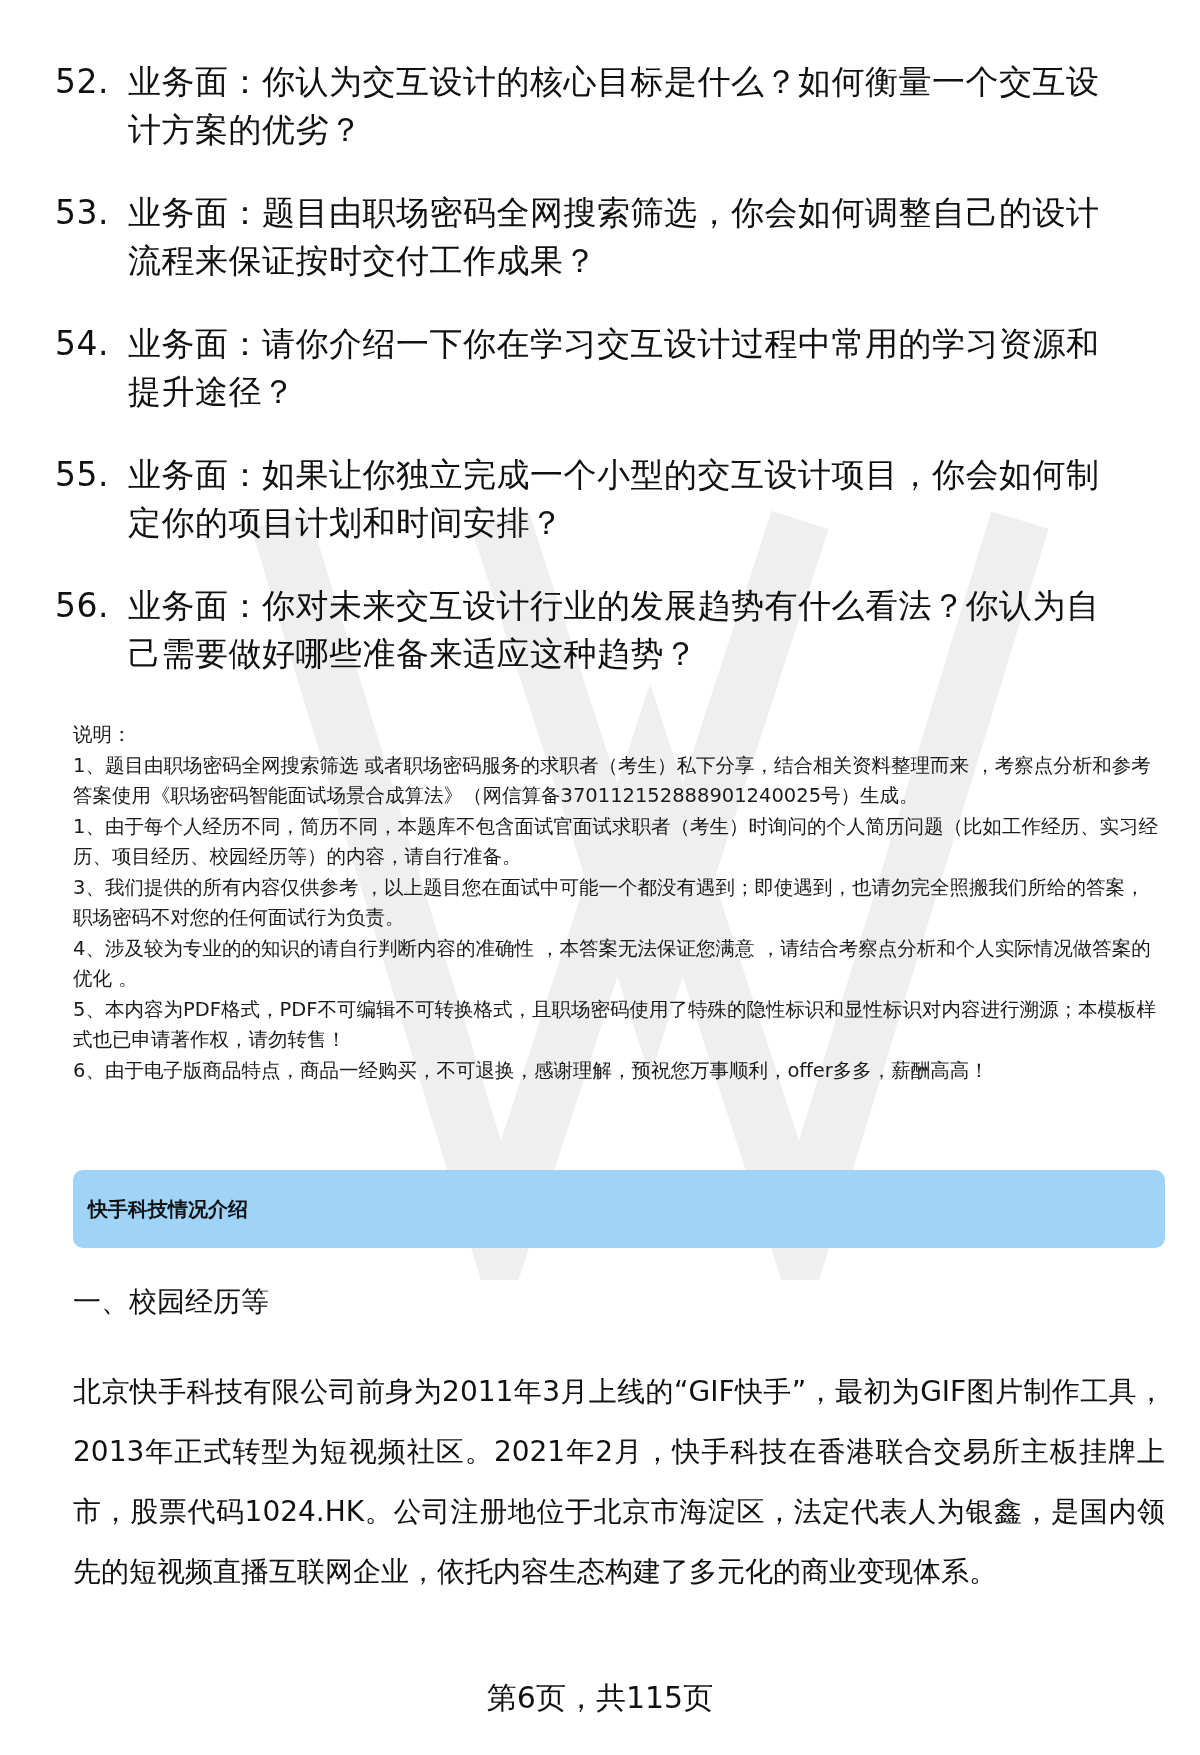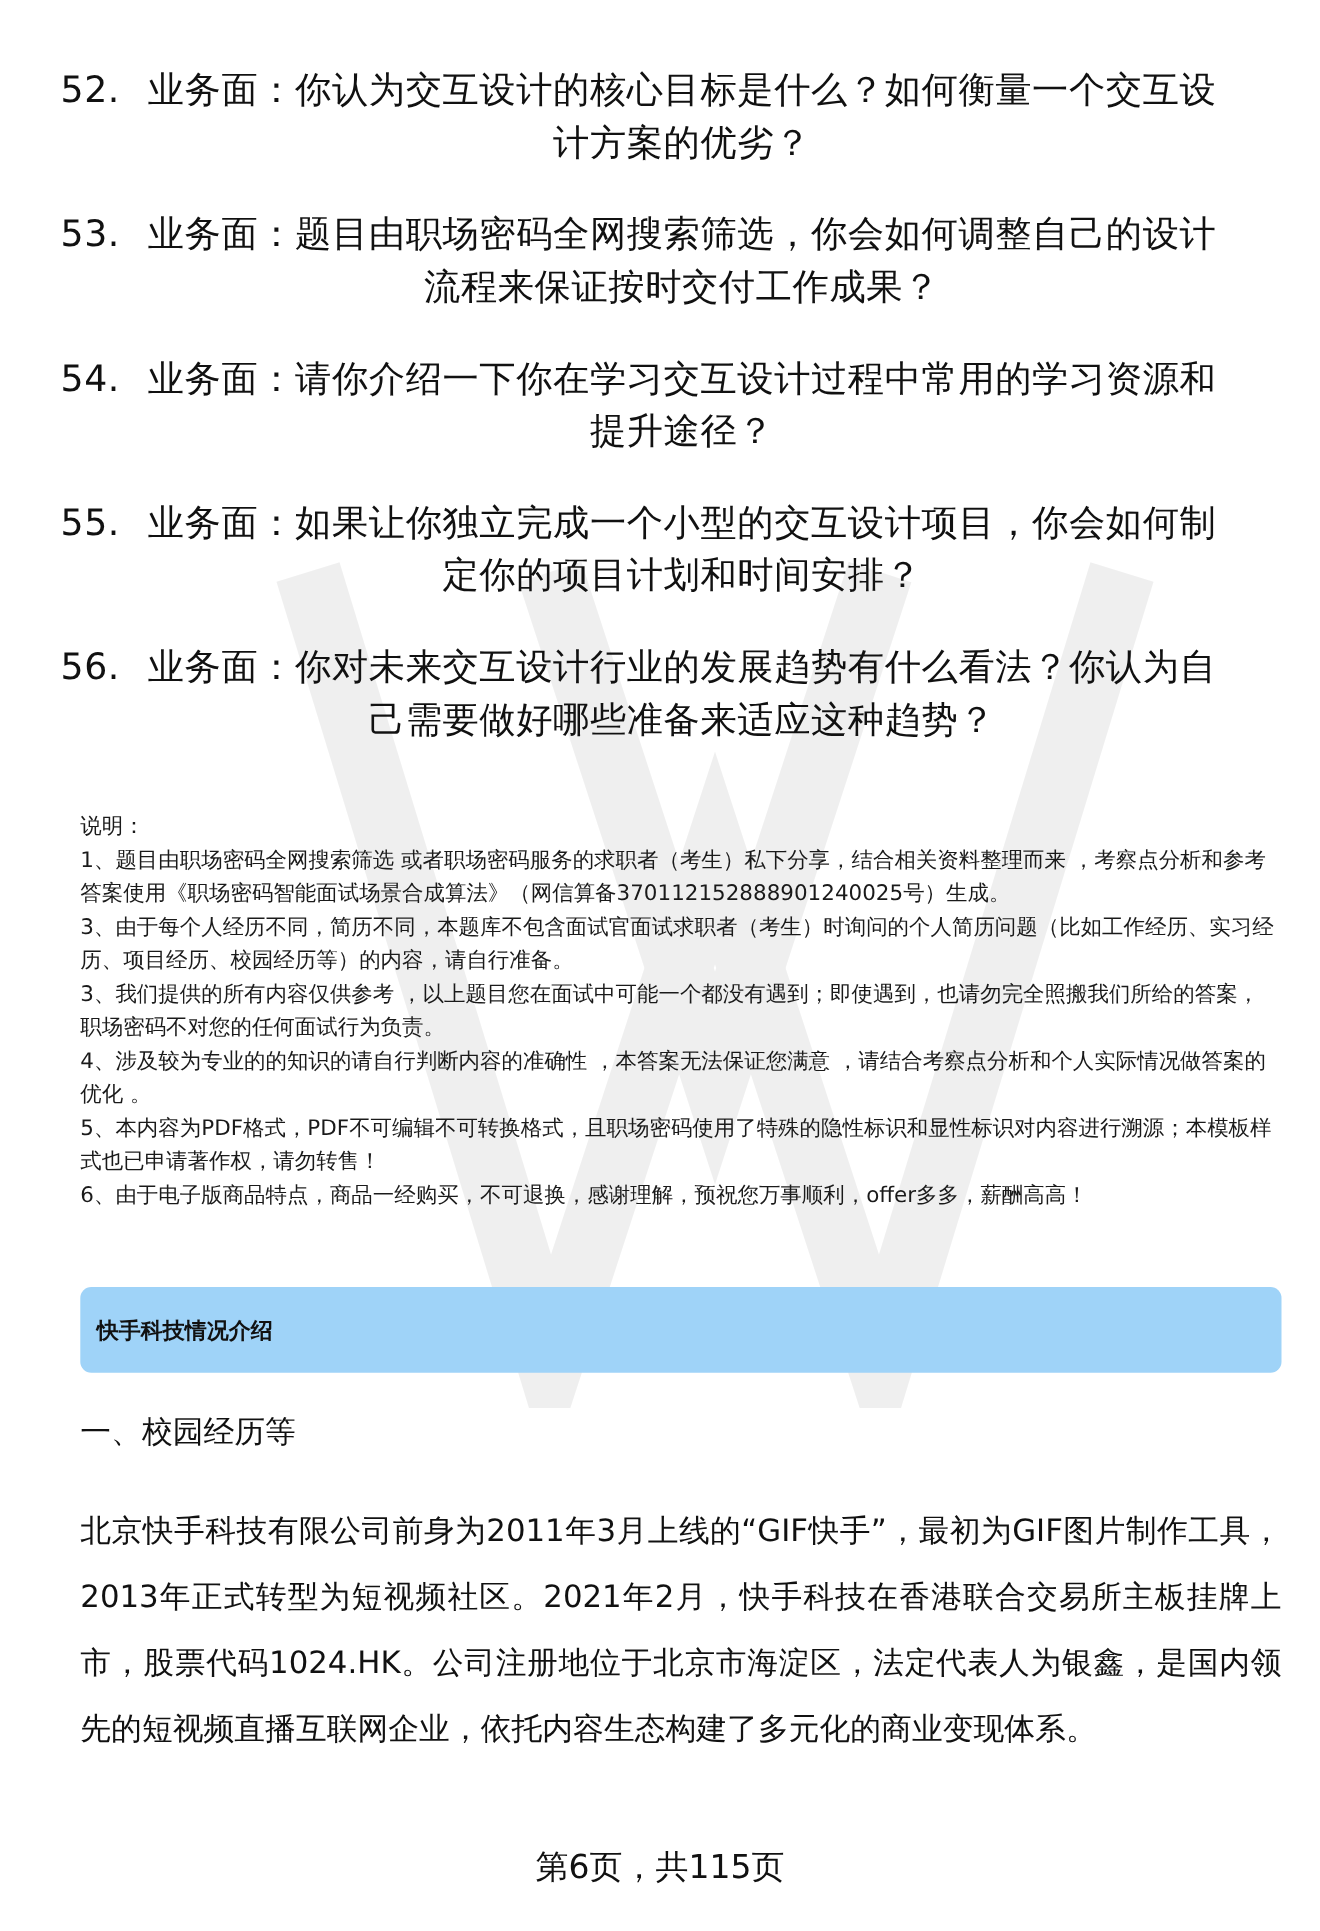--- a/index.html
+++ b/index.html
@@ -2,23 +2,23 @@
 <html><head>
 <meta charset="utf-8">
 <style>
   html, body { margin: 0; padding: 0; background: #ffffff; }
   body { width: 1200px; height: 1755px; position: relative; overflow: hidden;
          font-family: "DejaVu Sans", "Liberation Sans", sans-serif; color: #111111; }
   .watermark { position: absolute; left: 200px; top: 480px; width: 900px; height: 800px;
                pointer-events: none; opacity: 0.06; }
   .questions { position: absolute; left: 0; top: 58px; width: 1200px; }
   .q { position: relative; padding-left: 128px; padding-right: 88px; font-size: 33px;
-       line-height: 48px; margin-bottom: 35px; letter-spacing: 0.5px; text-align: center; }
+       line-height: 48px; margin-bottom: 35px; letter-spacing: 0.5px; }
   .q .num { position: absolute; left: 55px; top: 0; }
-  .notes { position: absolute; left: 73px; top: 736px; width: 1090px; font-size: 19.5px;
+  .notes { position: absolute; left: 73px; top: 720px; width: 1090px; font-size: 19.5px;
            line-height: 30.5px; color: #1a1a1a; }
   .notes p { margin: 0; }
   .section-bar { position: absolute; left: 73px; top: 1170px; width: 1092px; height: 78px;
                  background: #9fd3f8; border-radius: 10px; display: flex; align-items: center; }
   .section-bar span { margin-left: 15px; font-size: 20px; font-weight: bold; color: #111; }
   .subheading { position: absolute; left: 73px; top: 1282px; font-size: 28px; line-height: 40px; }
   .para { position: absolute; left: 73px; top: 1362px; width: 1092px; font-size: 28px;
           line-height: 60px; text-align: justify; }
   .footer { position: absolute; left: 0; top: 1678px; width: 1200px; text-align: center;
             font-size: 30px; line-height: 40px; }
@@ -52,21 +52,21 @@
   </div>
   <div class="q">
     <span class="num">56.</span>
     <span>业务面：你对未来交互设计行业的发展趋势有什么看法？你认为自己需要做好哪些准备来适应这种趋势？</span>
   </div>
 </div>
 
 <div class="notes">
   <p>说明：</p>
   <p>1、题目由职场密码全网搜索筛选 或者职场密码服务的求职者（考生）私下分享，结合相关资料整理而来 ，考察点分析和参考答案使用《职场密码智能面试场景合成算法》（网信算备370112152888901240025号）生成。</p>
-  <p>3、由于每个人经历不同，简历不同，本题库不包含面试官面试求职者（考生）时询问的个人简历问题（比如工作经历、实习经历、项目经历、校园经历等）的内容，请自行准备。</p>
+  <p>1、由于每个人经历不同，简历不同，本题库不包含面试官面试求职者（考生）时询问的个人简历问题（比如工作经历、实习经历、项目经历、校园经历等）的内容，请自行准备。</p>
   <p>3、我们提供的所有内容仅供参考 ，以上题目您在面试中可能一个都没有遇到；即使遇到，也请勿完全照搬我们所给的答案，职场密码不对您的任何面试行为负责。</p>
   <p>4、涉及较为专业的的知识的请自行判断内容的准确性 ，本答案无法保证您满意 ，请结合考察点分析和个人实际情况做答案的优化 。</p>
   <p>5、本内容为PDF格式，PDF不可编辑不可转换格式，且职场密码使用了特殊的隐性标识和显性标识对内容进行溯源；本模板样式也已申请著作权，请勿转售！</p>
   <p>6、由于电子版商品特点，商品一经购买，不可退换，感谢理解，预祝您万事顺利，offer多多，薪酬高高！</p>
 </div>
 
 <div class="section-bar">
   <span>快手科技情况介绍</span>
 </div>
 

